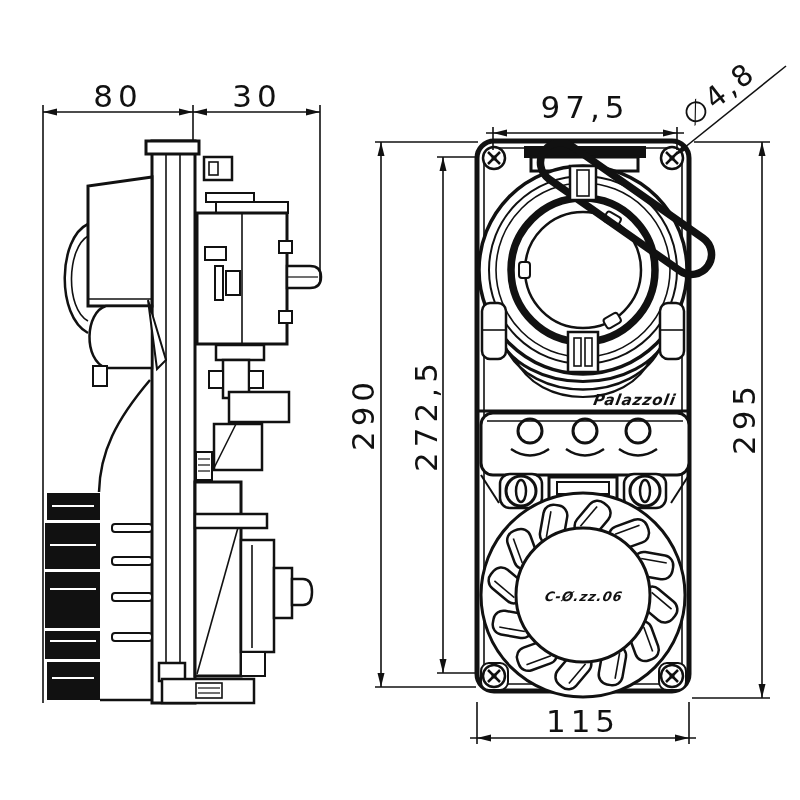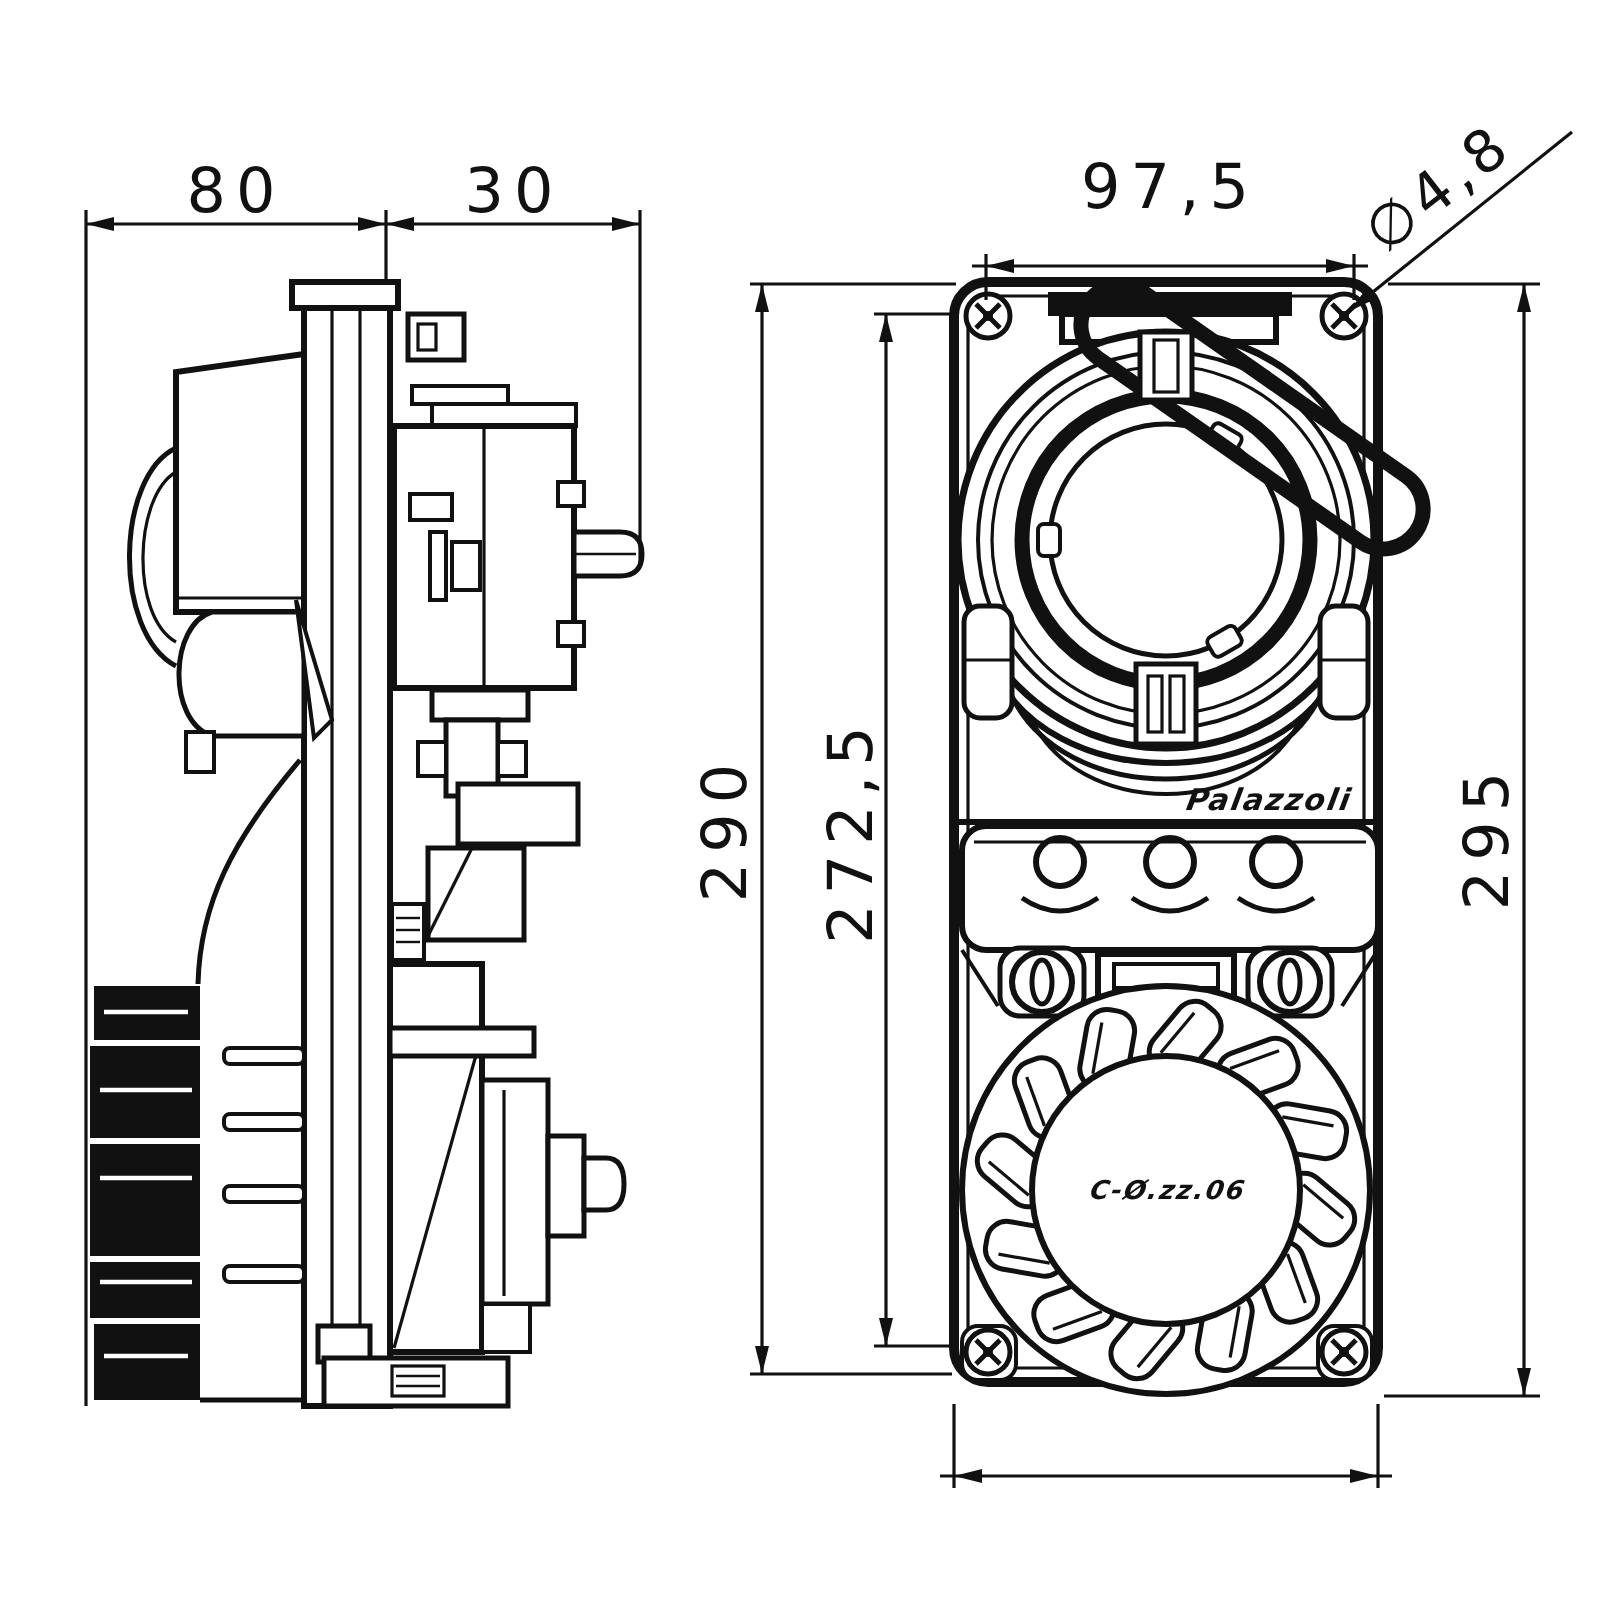--- a/index.html
+++ b/index.html
@@ -294,20 +294,21 @@
     <line x1="477" y1="702" x2="477" y2="744" class="s15"></line>
     <line x1="689" y1="702" x2="689" y2="744" class="s15"></line>
     <line x1="470" y1="738" x2="696" y2="738" class="s15"></line>
     <polygon class="arr" points="477,738 491,734.5 491,741.5"></polygon>
     <polygon class="arr" points="689,738 675,734.5 675,741.5"></polygon>
   </g>
 </svg>
 
 <span class="lbl" style="left:118px;top:96px">80</span>
 <span class="lbl" style="left:257px;top:96px">30</span>
-<span class="lbl" style="left:585px;top:94px">97,5</span>
+<span class="lbl" style="left:585px;top:107px">97,5</span>
 <span class="lbl diag" style="left:719px;top:94px">∅4,8</span>
 <span class="lbl vert" style="left:363px;top:414px">290</span>
 <span class="lbl vert" style="left:426px;top:415px">272,5</span>
 <span class="lbl vert" style="left:744px;top:418px">295</span>
+<span class="lbl" style="left:583px;top:721px">115</span>
 <span class="brand" style="left:676px;top:400px">Palazzoli</span>
 <span class="code" style="left:584px;top:596px">C-Ø.zz.06</span>
 </div>
 
 </body></html>

